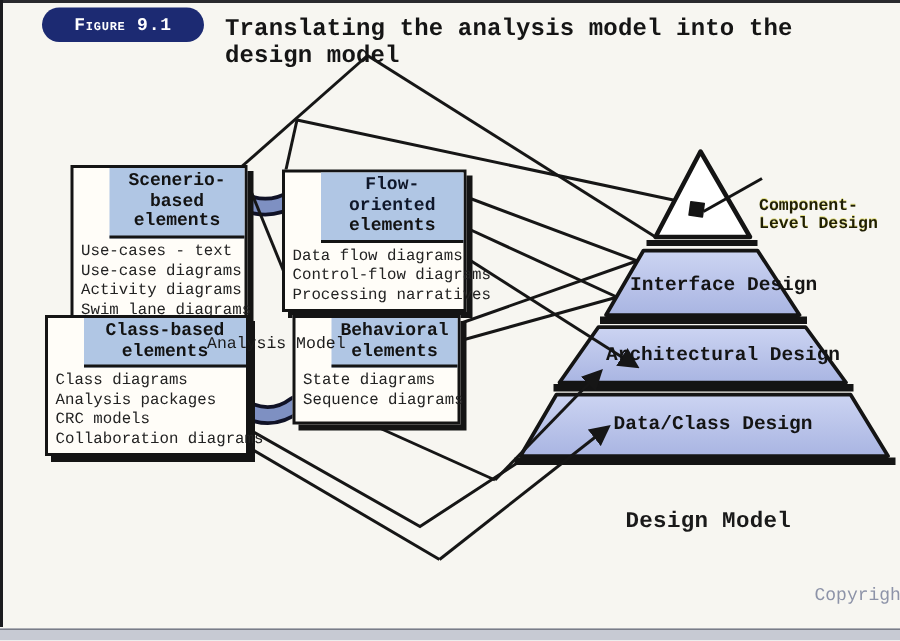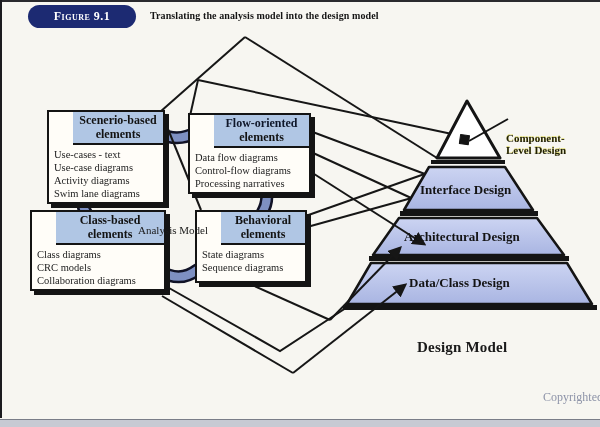--- a/index.html
+++ b/index.html
@@ -1,34 +1,34 @@
 <!DOCTYPE html>
 <html><head>
 <meta charset="utf-8">
 <style>
   html,body{margin:0;padding:0;}
   #stage{
     position:relative;width:600px;height:427px;overflow:hidden;
     background:#f7f6f1;
-    font-family:Liberation Serif, serif;
+    font-family:Liberation Mono, monospace;
     -webkit-font-smoothing:antialiased;
   }
   .edge-top{position:absolute;left:0;top:0;width:600px;height:2px;background:#2a2a2e;}
   .edge-left{position:absolute;left:0;top:0;width:2px;height:418px;background:#1b1b1f;}
   .bottom-bar{position:absolute;left:0;top:419px;width:600px;height:8px;background:#c7cad3;border-top:1px solid #7a7d88;}
 
   .fig-pill{
     position:absolute;left:28px;top:5px;width:108px;height:23px;
     background:#1c2a72;border-radius:13px;color:#fff;
     display:flex;align-items:center;justify-content:center;
     font-size:12px;font-weight:bold;font-variant:small-caps;letter-spacing:.5px;
   }
   .fig-title{
     position:absolute;left:150px;top:10px;width:430px;
-    font-size:10px;font-weight:bold;color:#151515;letter-spacing:.1px;
+    font-size:16px;font-weight:bold;color:#151515;letter-spacing:.1px;
   }
 
   .ebox{
     position:absolute;background:#fffdf8;border:2px solid #141414;
     box-shadow:4px 4px 0 #141414;
   }
   .ebox .hd{
     background:#b0c6e4;border-bottom:2px solid #141414;
     text-align:center;font-weight:bold;font-size:12px;line-height:13.5px;
     color:#131313;padding:2px 1px;margin-left:24px;
@@ -153,20 +153,21 @@
     </ul>
   </div>
 
   <div class="ebox" style="left:30px;top:210px;width:132px;">
     <div class="hd">
       <span>Class-based</span>
       <span class="t2">elements</span>
     </div>
     <ul>
       <li>Class diagrams</li>
+      <li>Analysis packages</li>
       <li>CRC models</li>
       <li>Collaboration diagrams</li>
     </ul>
   </div>
 
   <div class="ebox" style="left:195px;top:210px;width:108px;height:69px;">
     <div class="hd">
       <span>Behavioral</span>
       <span class="t2">elements</span>
     </div>

